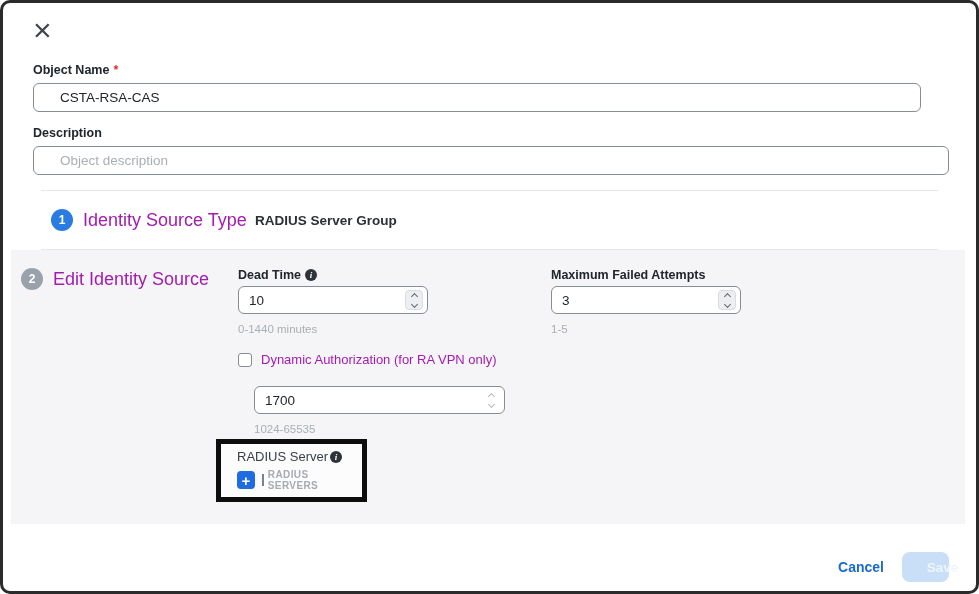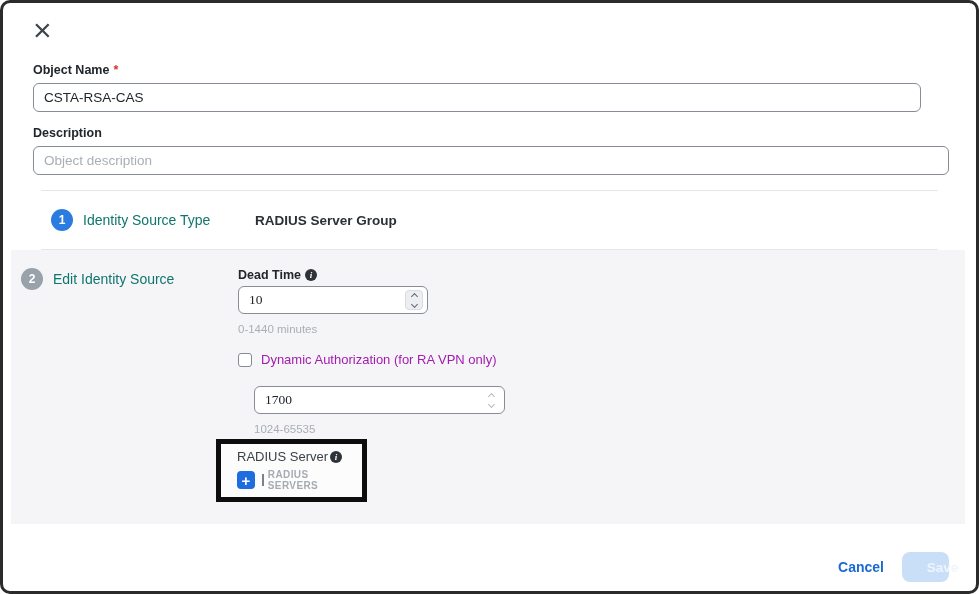--- a/index.html
+++ b/index.html
@@ -24,21 +24,21 @@
   
   .body-area { padding: 0 27px 0 30px; }
   .row1 { display: flex; margin-top: 20px; }
   .col-left { flex: 1; margin-right: 28px; }
   .col-right { width: 122px; margin-right: 15px; }
   .field-label { display: flex; align-items: center; font-size: 12.5px; font-weight: 700; color: #21262c; margin-bottom: 6px; }
   .req { color: #d6342a; margin-left: 4px; font-size: 12.5px; }
   .text-input {
     width: 100%; height: 29px;
     border: 1.5px solid #868d97; border-radius: 6px;
-    padding: 0 10px; font-size: 13.5px; color: #21262c;
+    padding: 0 26px; font-size: 13.5px; color: #21262c;
     font-family: inherit; outline: none; background: #fff;
   }
   .text-input::placeholder { color: #a9aeb6; }
   .select-box {
     width: 100%; height: 29px;
     border: 1.5px solid #868d97; border-radius: 6px;
     padding: 0 10px; font-size: 13.5px; color: #21262c;
     display: flex; align-items: center; justify-content: space-between;
     background: #fff; cursor: pointer;
   }
@@ -47,42 +47,42 @@
   .divider { height: 1px; background: #e5e6e9; margin: 15px 11px 0 8px; }
   
   .step1-row { position: relative; display: flex; align-items: center; height: 58px; padding-left: 18px; }
   .step-circle {
     width: 22px; height: 22px; border-radius: 50%;
     display: flex; align-items: center; justify-content: center;
     color: #fff; font-size: 12px; font-weight: 700; flex: none;
   }
   .step-circle.blue { background: #2b7ce0; }
   .step-circle.gray { background: #99a1ab; }
-  .step-label { color: #0f766e; font-size: 14px; margin-left: 10px; }
+  .step-label { color: #a21caf; font-size: 18px; margin-left: 10px; }
   .step-value { position: absolute; left: 222px; font-size: 13.5px; font-weight: 700; color: #2b3036; }
   
   .panel {
     background: #f5f5f7;
     margin: 0 11px 0 8px;
     height: 274px;
     padding: 18px 10px 0 10px;
     display: flex;
   }
   .panel-left { width: 217px; display: flex; align-items: flex-start; flex: none; }
   .panel-left .step-label { line-height: 22px; }
   .panel-content { flex: 1; }
   .fields-row { display: flex; }
   .fg { width: 190px; }
   .fg.first { margin-right: 123px; }
   .num-wrap { position: relative; margin-top: 4px; }
   .num-input {
     width: 100%; height: 28px;
     border: 1.5px solid #868d97; border-radius: 6px;
     padding: 0 30px 0 10px; font-size: 13.5px; color: #21262c;
-    font-family: Liberation Serif, serif; outline: none; background: #fff;
+    font-family: Liberation Sans, sans-serif; outline: none; background: #fff;
   }
   .stepper {
     position: absolute; right: 5px; top: 4px;
     width: 18px; height: 20px;
     background: #eceef1; border: 1px solid #d9dce0; border-radius: 4px;
     display: flex; flex-direction: column; align-items: center; justify-content: center;
     gap: 3px; cursor: pointer;
   }
   .stepper.light { background: transparent; border-color: transparent; }
   .chev { width: 5px; height: 5px; border-left: 1.5px solid #61676f; border-top: 1.5px solid #61676f; }
@@ -189,20 +189,33 @@
           <div class="num-wrap">
             <input class="num-input" type="text" value="10" style="">
             <div class="stepper">
               <span class="chev up"></span>
               <span class="chev down"></span>
             </div>
           </div>
           <div class="hint">0-1440 minutes</div>
         </div>
 
+        <div class="fg">
+          <div class="field-label" style="margin-bottom:0;">
+            <span>Maximum Failed Attempts</span>
+          </div>
+          <div class="num-wrap">
+            <input class="num-input" type="text" value="3" style="">
+            <div class="stepper">
+              <span class="chev up"></span>
+              <span class="chev down"></span>
+            </div>
+          </div>
+          <div class="hint">1-5</div>
+        </div>
       </div>
 
       <div class="checkbox-row">
         <div class="checkbox"></div>
         <div class="checkbox-label">Dynamic Authorization (for RA VPN only)</div>
       </div>
 
       <div class="port-group">
         <div class="num-wrap">
           <input class="num-input" type="text" value="1700" style="">

